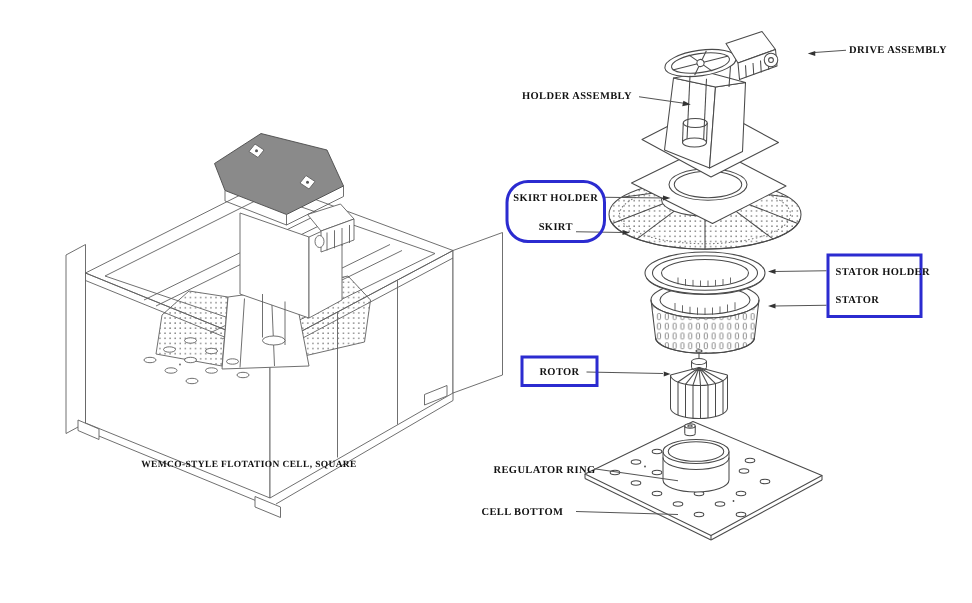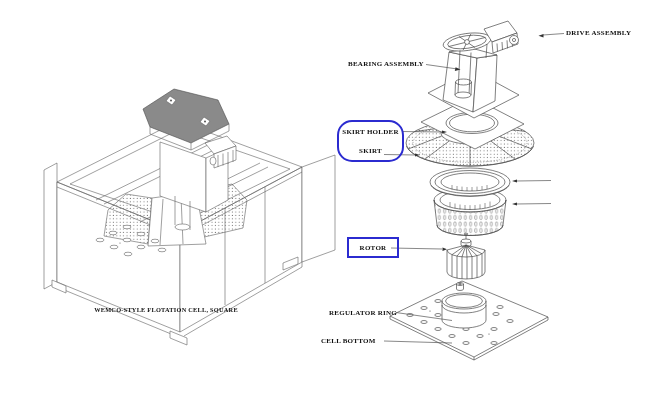--- a/index.html
+++ b/index.html
@@ -296,27 +296,31 @@
     <line x1="396" y1="312.5" x2="452" y2="320.5"></line>
     <line x1="384" y1="341" x2="452" y2="343"></line>
   </g>
 </svg>
 
 
 <div class="caption">WEMCO-STYLE FLOTATION CELL, SQUARE</div>
 
 <div class="plbl" style="left:566px;top:29px;">DRIVE ASSEMBLY</div>
 
-<div class="plbl" style="left:348px;top:60px;">BEARING ASSEMBLY</div>
+<div class="plbl" style="left:348px;top:60px;">HOLDER ASSEMBLY</div>
 
 <div class="bluebox" style="left:337px;top:120px;width:67px;height:42px;border-radius:15px;">
   <span class="plbl">SKIRT HOLDER</span>
   <span class="plbl">SKIRT</span>
 </div>
 
+<div class="bluebox leftalign" style="left:551px;top:169px;width:64px;height:43px;">
+  <span class="plbl">STATOR HOLDER</span>
+  <span class="plbl">STATOR</span>
+</div>
 
 <div class="bluebox" style="left:347px;top:237px;width:52px;height:21px;">
   <span class="plbl">ROTOR</span>
 </div>
 
 <div class="plbl" style="left:329px;top:309px;">REGULATOR RING</div>
 
 <div class="plbl" style="left:321px;top:337px;">CELL BOTTOM</div>
 
 </div>

